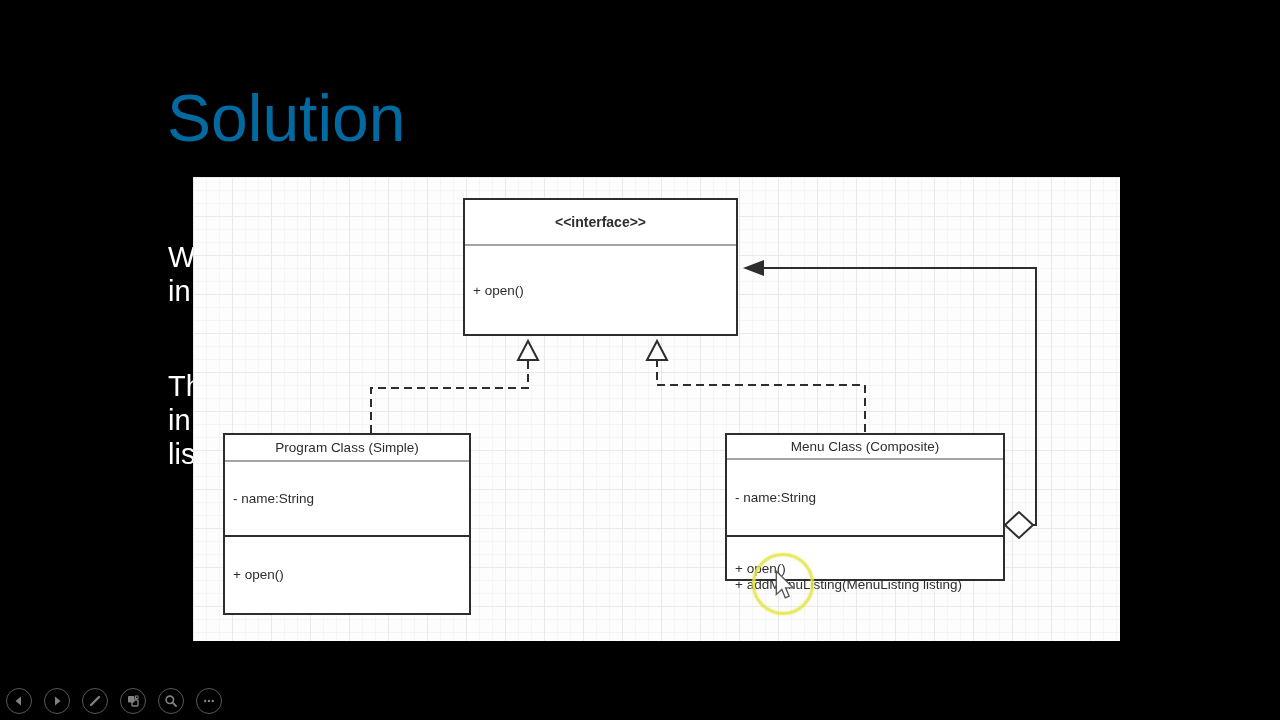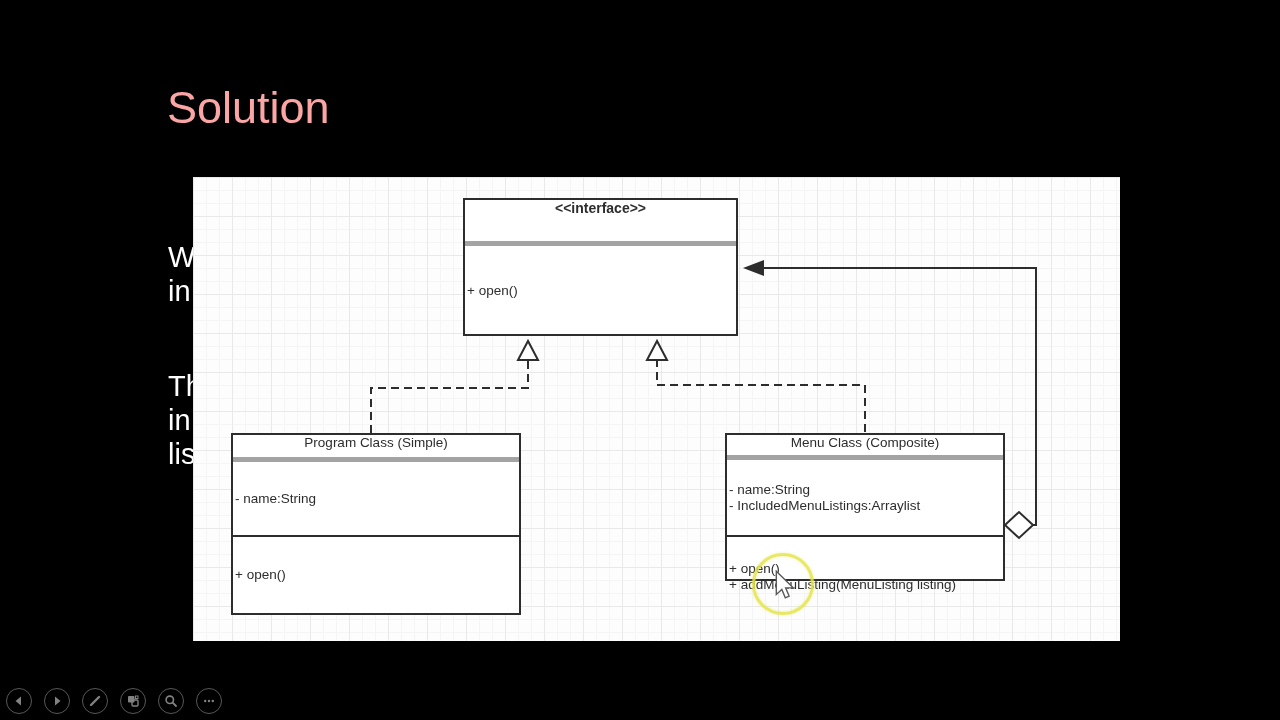--- a/index.html
+++ b/index.html
@@ -4,21 +4,21 @@
 <style>
   html,body{margin:0;padding:0;}
   body{
     width:1280px;height:720px;position:relative;overflow:hidden;
     background:#000;
     font-family:"Liberation Sans","DejaVu Sans",sans-serif;
   }
   
   .slide-title{
     position:absolute;left:167px;top:84px;
-    color:#fca5a5;font-size:45px;font-weight:300;line-height:1.05;letter-spacing:0px;
+    color:#0369a1;font-size:66px;font-weight:300;line-height:1.05;letter-spacing:0px;
     z-index:1;white-space:nowrap;
   }
   .body-text{
     position:absolute;left:168px;color:#fff;font-size:29px;font-weight:300;
     line-height:34px;z-index:1;white-space:nowrap;
   }
   .body-text-1{top:240px;}
   .body-text-2{top:369px;}
   
   .diagram{
@@ -29,31 +29,31 @@
       linear-gradient(90deg,#e9e9e9 1px, transparent 1px),
       linear-gradient(#f5f5f5 1px, transparent 1px),
       linear-gradient(90deg,#f5f5f5 1px, transparent 1px);
     background-size:39px 39px,39px 39px,13px 13px,13px 13px;
   }
   .uml-box{
     position:absolute;box-sizing:border-box;background:#fff;
     border:2px solid #2d2d2d;color:#2d2d2d;font-size:13.5px;
   }
   .uml-header{
-    box-sizing:border-box;border-bottom:5px solid #a3a3a3;text-align:center;
-    display:flex;flex-direction:row;justify-content:center;
+    box-sizing:border-box;border-bottom:2px solid #a3a3a3;text-align:center;
+    display:flex;flex-direction:column;justify-content:center;
   }
   .uml-section{
     box-sizing:border-box;display:flex;flex-direction:column;justify-content:center;
-    padding-left:2px;line-height:16px;
+    padding-left:8px;line-height:16px;
   }
   .iface-box{left:270px;top:21px;width:275px;height:138px;}
   .iface-box .uml-header{height:46px;font-weight:bold;font-size:14px;line-height:17px;}
   .iface-box .uml-section{height:90px;border-bottom:none;}
-  .simple-box{left:38px;top:256px;width:290px;height:182px;}
+  .simple-box{left:30px;top:256px;width:248px;height:182px;}
   .simple-box .uml-header{height:27px;}
   .simple-box .sec-attrs{height:75px;border-bottom:2px solid #2d2d2d;}
   .simple-box .sec-methods{height:76px;}
   .comp-box{left:532px;top:256px;width:280px;height:148px;}
   .comp-box .uml-header{height:25px;}
   .comp-box .sec-attrs{height:77px;border-bottom:2px solid #2d2d2d;}
   .comp-box .sec-methods{height:79px;}
   .rel-overlay{position:absolute;left:0;top:0;pointer-events:none;}
   
   .click-highlight{
@@ -110,21 +110,20 @@
       <div>+ open()</div>
     </div>
   </div>
 
   <div class="uml-box comp-box">
     <div class="uml-header">
       <div>Menu Class (Composite)</div>
     </div>
     <div class="uml-section sec-attrs">
       <div>- name:String</div>
-      <div>- IncludedMenuListings:Arraylist</div>
     </div>
     <div class="uml-section sec-methods">
       <div>+ open()</div>
       <div>+ addMenuListing(MenuListing listing)</div>
     </div>
   </div>
 
   <svg class="rel-overlay" width="927" height="464" viewBox="0 0 927 464">
     
     <g>

